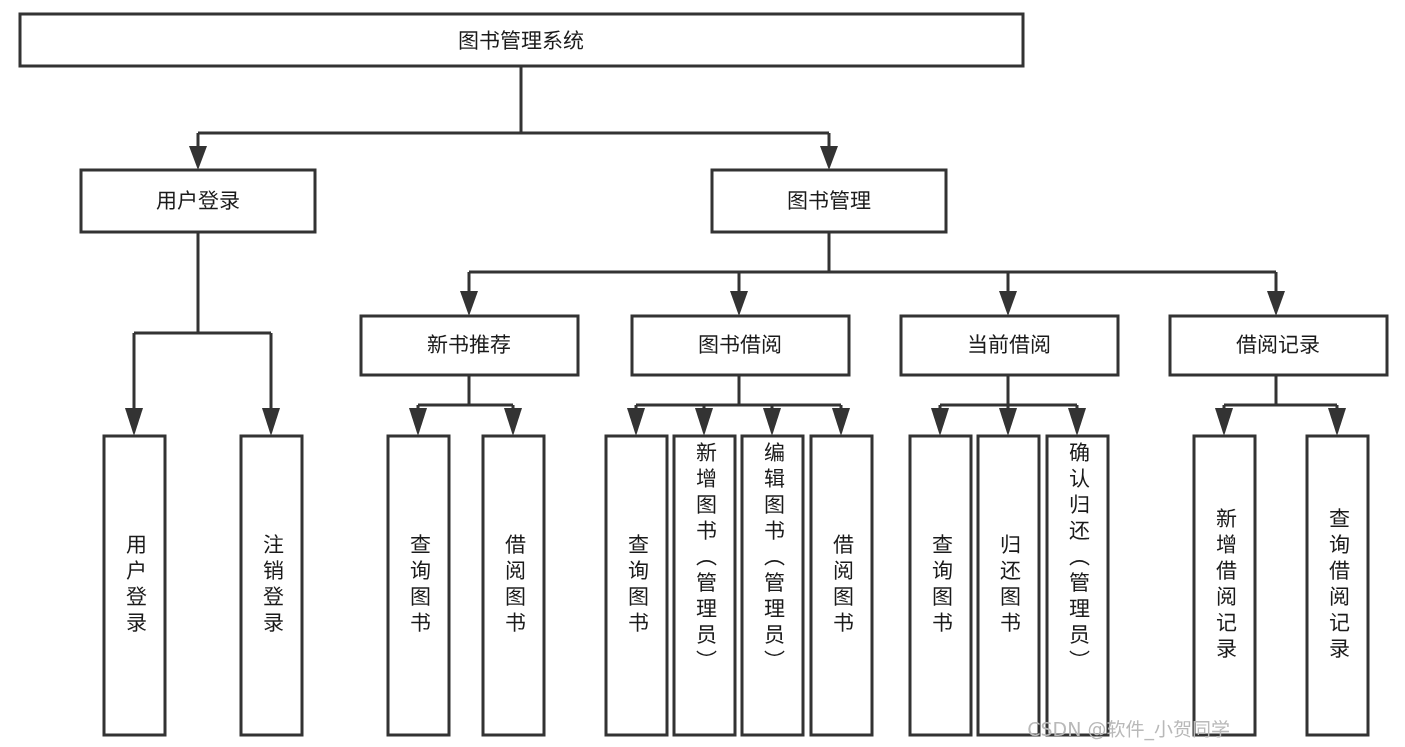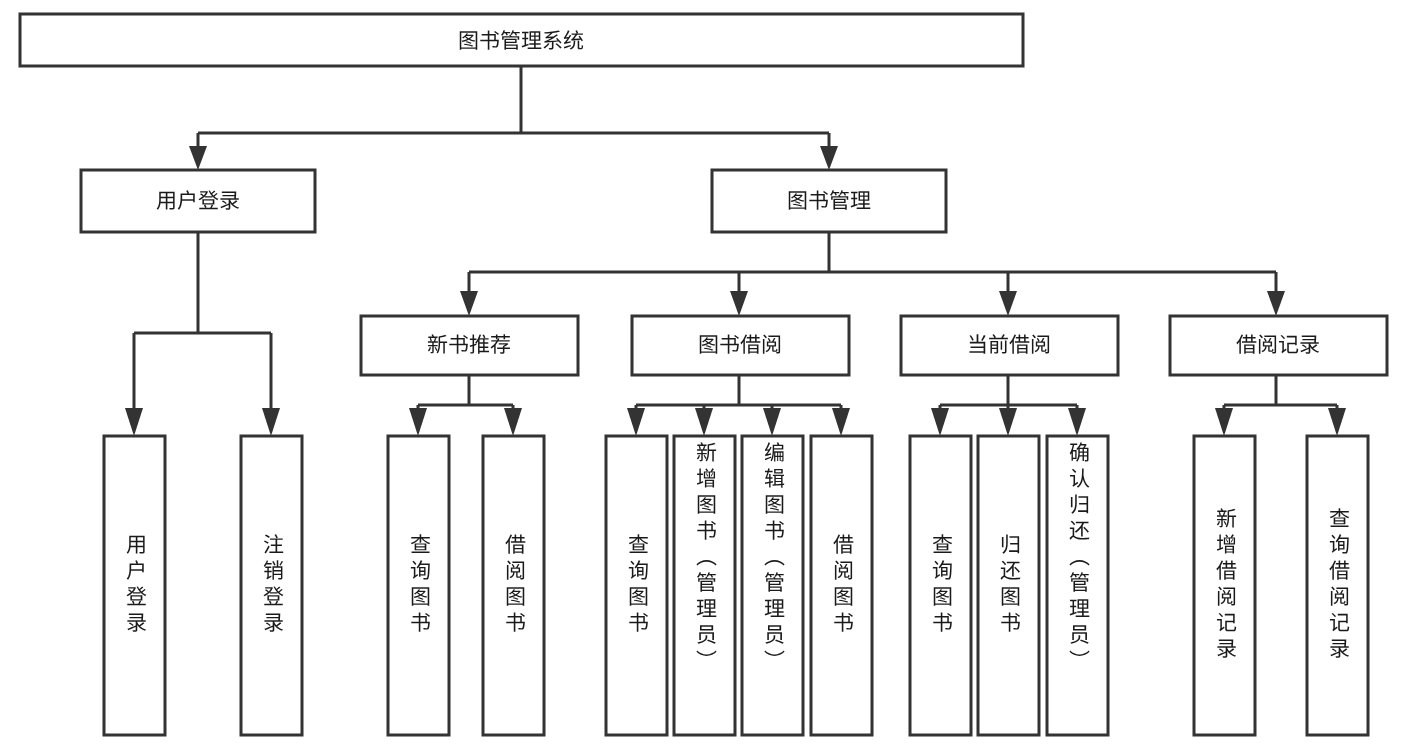--- a/index.html
+++ b/index.html
@@ -301,14 +301,15 @@
         </div>
     </div>
     <div class="leaf-label-box" style="left:1307px; top:436px; width:61px; height:299px;">
       <div class="vlabel-wrap center">
           <span class="vtext">查询借阅记录</span>
         </div>
     </div>
 
   </div>
 
+  <div class="watermark">CSDN @软件_小贺同学</div>
 
 </div>
 
 </body></html>

